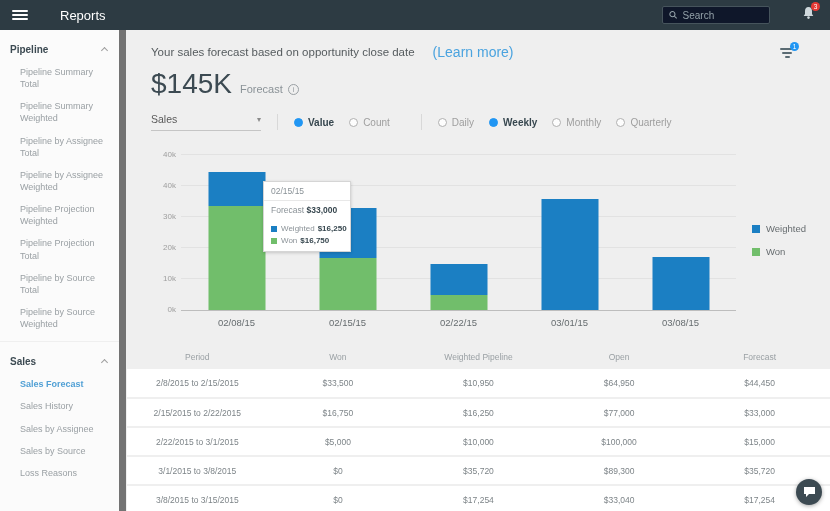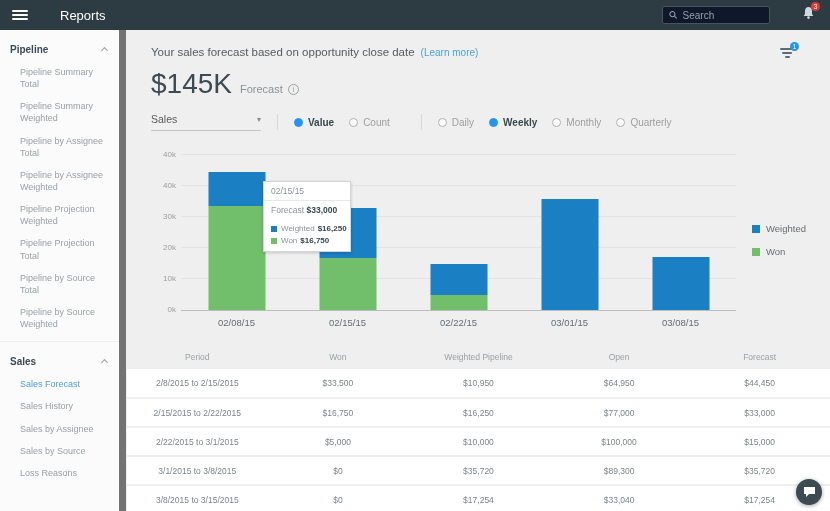--- a/index.html
+++ b/index.html
@@ -17,29 +17,29 @@
   .bell-wrap { margin:0 15px 0 16px; position:relative; cursor:pointer; }
   .badge { position:absolute; top:-4px; right:-5px; min-width:9px; height:9px; border-radius:5px; color:#fff; font-size:6.5px; display:flex; align-items:center; justify-content:center; padding:0 1px; }
   .badge.red { background:#e53935; }
   .badge.blue { background:#2196f3; }
 
   
   .sidebar { position:absolute; top:30px; left:0; bottom:0; width:126px; background:#fbfbfb; border-right:7px solid #737373; z-index:10; }
   .side-header { display:flex; justify-content:space-between; align-items:center; padding:14px 12px 6px 10px; font-size:10px; font-weight:bold; color:#3c4a52; cursor:pointer; }
   .chev { width:5px; height:5px; border-left:1px solid #9e9e9e; border-top:1px solid #9e9e9e; transform:rotate(45deg); margin-top:2px; }
   .side-item { padding:5px 12px 5px 20px; font-size:9px; line-height:1.35; color:#9aa0a4; cursor:pointer; }
-  .side-item.active { color:#51a0d5; }
+  .side-item.active { color:#51a0d5;font-weight:bold; }
   .side-section + .side-section { margin-top:6px; border-top:1px solid #efefef; }
 
   
   .main { position:absolute; left:127px; right:0; top:30px; bottom:0; overflow:hidden; }
   .content-pad { padding:14px 24px 0 24px; }
   .header-row { display:flex; align-items:center; }
   .subtitle { font-size:11.5px; color:#555b5e; }
-  .learn-more { font-size:10px; color:#4aa3df; margin-left:6px; cursor:pointer; }
+  .learn-more { font-size:14px; color:#4aa3df; margin-left:18px; cursor:pointer; }
   .filter-btn { margin-left:auto; position:relative; margin-right:12px; cursor:pointer; margin-top:2px; }
   .filter-lines span { display:block; height:2px; background:#5a6b73; margin:2px auto; border-radius:1px; }
   .filter-lines span:nth-child(1){width:14px;} .filter-lines span:nth-child(2){width:10px;} .filter-lines span:nth-child(3){width:5px;}
   .kpi-row { margin-top:8px; display:flex; align-items:baseline; }
   .kpi-value { font-size:28px; color:#3c4a52; }
   .kpi-label { font-size:11px; color:#8a9297; margin-left:8px; }
   .info-icon { display:inline-block; width:11px; height:11px; border:1px solid #9aa0a4; border-radius:50%; color:#9aa0a4; font-size:8px; text-align:center; line-height:10px; margin-left:5px; vertical-align:1px; }
 
   .filters-row { margin-top:13px; display:flex; align-items:center; }
   .select { width:110px; border-bottom:1px solid #c5c5c5; padding-bottom:5px; display:flex; justify-content:space-between; align-items:center; font-size:10.5px; color:#5a5a5a; cursor:pointer; }

